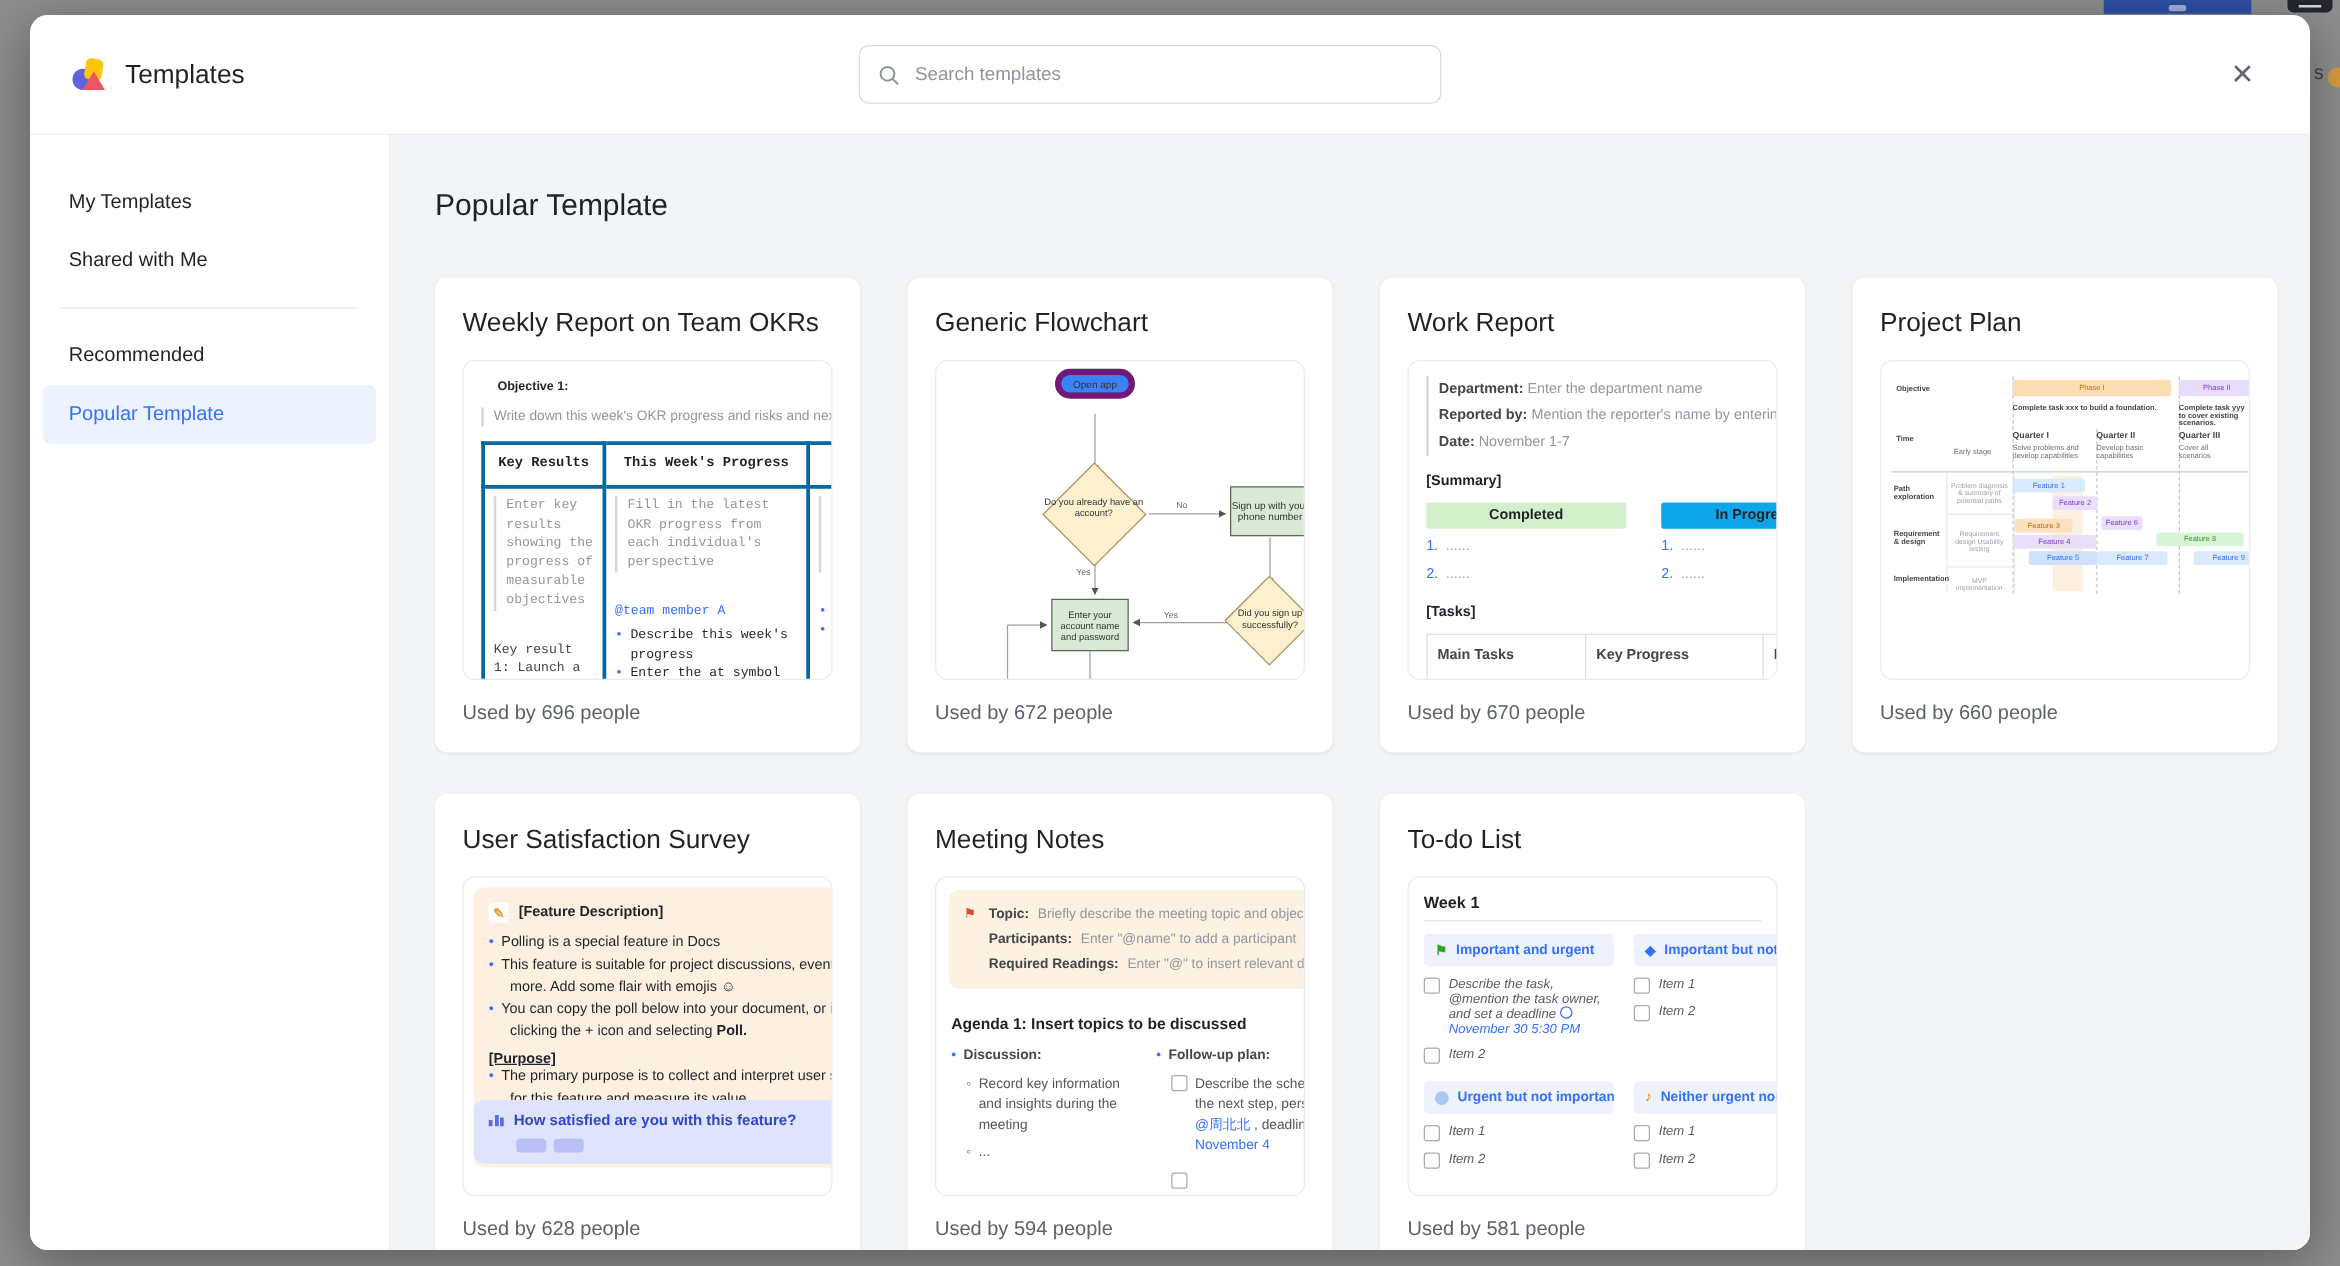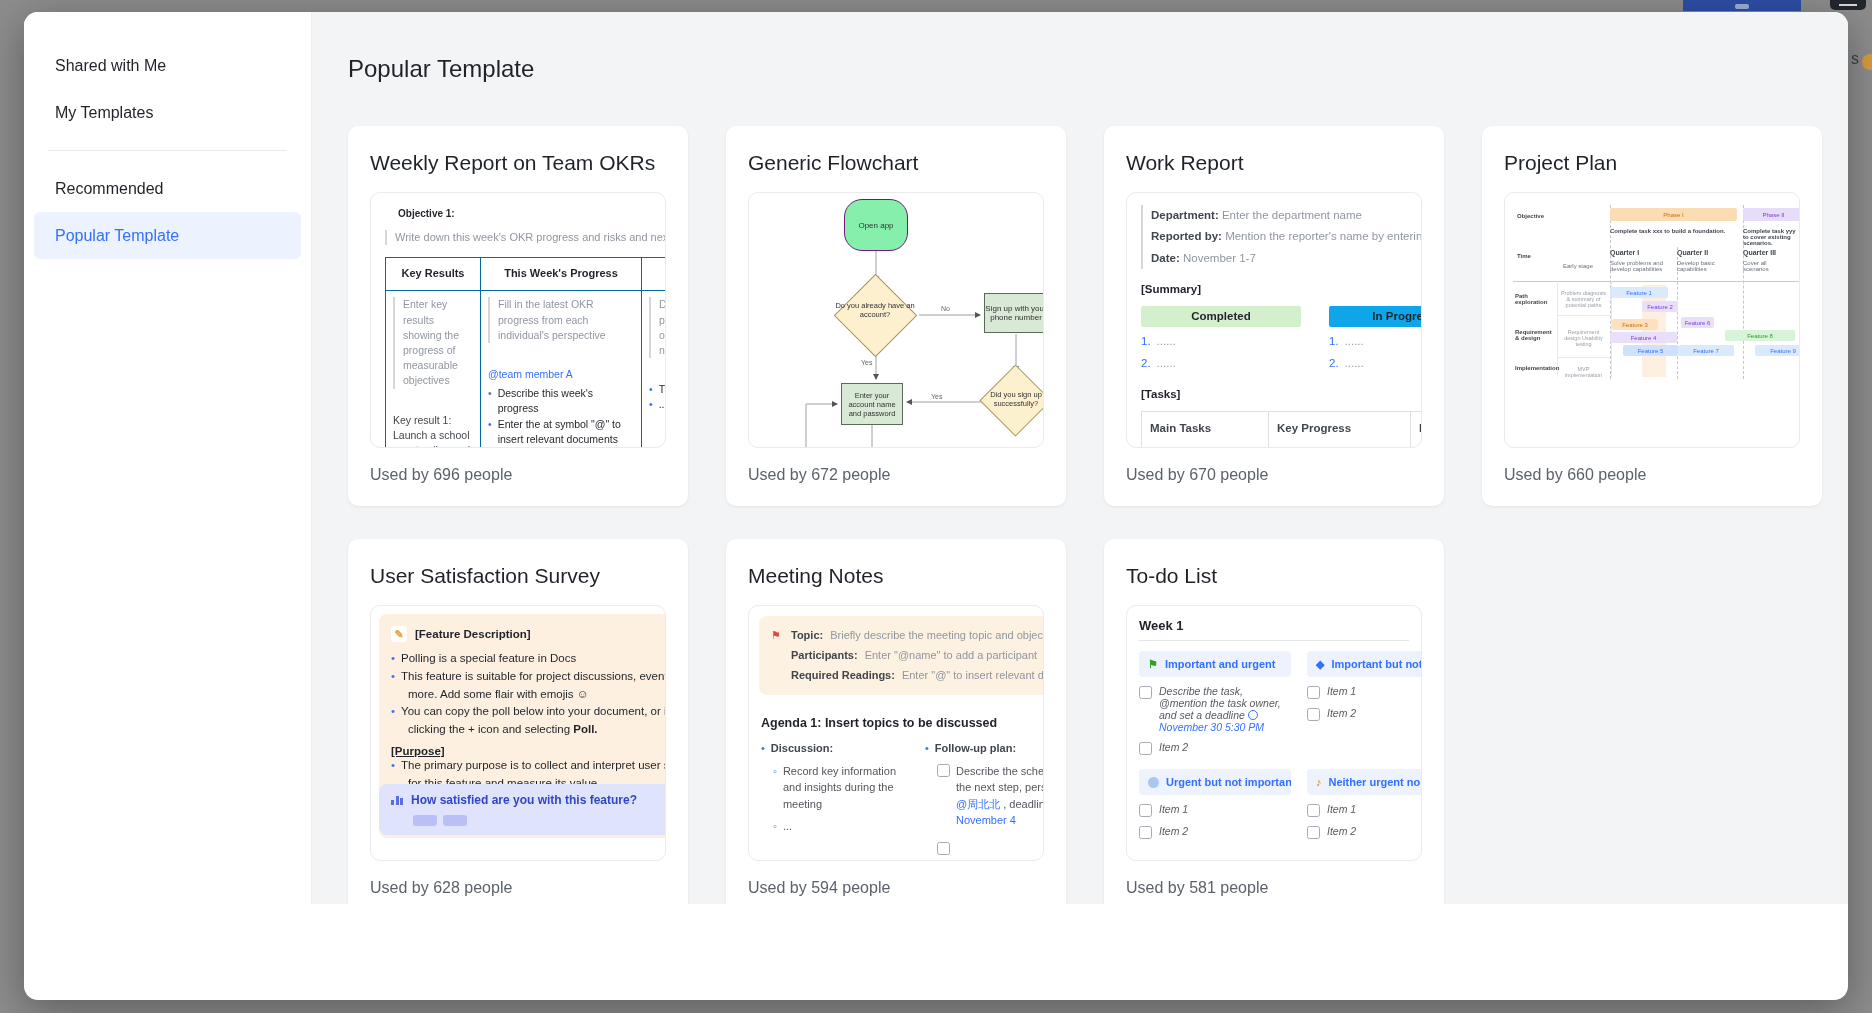--- a/index.html
+++ b/index.html
@@ -46,31 +46,31 @@
   .q{border-left:2px solid #d3d6da;padding-left:8px;color:#9096a0;}
   .blue{color:#3370ff;}
   .chk{flex:none;width:11px;height:11px;border:1px solid #a6abb3;border-radius:2.5px;background:#fff;margin-top:1px;}
   .brow{display:flex;gap:6px;align-items:flex-start;}
   .dot{color:#3370ff;flex:none;}
   
   .p-okr{padding:14px 0 0 14px;font-size:10.5px;line-height:1.45;}
   .okr-obj{font-size:10px;font-weight:700;margin-bottom:8px;margin-left:13px;}
   .okr-quote{font-size:11px;margin-bottom:12px;width:330px;}
   .okr-tbl{border-collapse:collapse;width:330px;table-layout:fixed;}
-  .okr-tbl th,.okr-tbl td{border:1px solid #0369a1;vertical-align:top;padding:6px 7px;}
+  .okr-tbl th,.okr-tbl td{border:3px solid #0369a1;vertical-align:top;padding:6px 7px;font-family:Liberation Mono, monospace;}
   .okr-tbl th{font-size:11px;font-weight:700;text-align:center;padding:8px 4px;}
   .okr-c1{width:86px;} .okr-c2{width:152px;} .okr-c3{width:80px;}
   .cellq{font-size:10.5px;margin-bottom:24px;}
   .cellt{color:#41464d;}
   .mlink{color:#3370ff;margin:6px 0 4px;}
   
   .fc{position:absolute;inset:0;font-size:7.5px;color:#333;}
   .fc svg{position:absolute;inset:0;}
   .fc-node{position:absolute;display:flex;align-items:center;justify-content:center;text-align:center;box-sizing:border-box;}
-  .fc-start{left:95px;top:6px;width:64px;height:52px;border-radius:18px;background:#86efac;border:1px solid #701a75;font-size:8px;}
+  .fc-start{left:95px;top:6px;width:64px;height:24px;border-radius:18px;background:#3b82f6;border:5px solid #701a75;font-size:8px;}
   .fc-d1box{left:97px;top:93px;width:59px;height:59px;background:#fcf0cf;border:1px solid #a5945e;transform:rotate(45deg);}
   .fc-d1t{left:76px;top:108px;width:100px;}
   .fc-signup{left:235px;top:100px;width:64px;height:40px;background:#d8e9d5;border:1px solid #5b6a57;font-size:8px;}
   .fc-enter{left:92px;top:190px;width:62px;height:42px;background:#d8e9d5;border:1px solid #5b6a57;font-size:7.5px;}
   .fc-d2box{left:241px;top:182px;width:51px;height:51px;background:#fcf0cf;border:1px solid #a5945e;transform:rotate(45deg);}
   .fc-d2t{left:229px;top:197px;width:76px;}
   .fc-lbl{position:absolute;font-size:7px;color:#666;}
   
   .p-wr{padding:12px 0 0 14px;font-size:11.5px;line-height:1.5;}
   .wr-q{margin-bottom:12px;}
@@ -148,26 +148,42 @@
       <span></span>
     </div>
   <div class="art-tab">
       <span></span>
     </div>
   <div class="art-s">s</div>
   <div class="art-dot"></div>
 
   <div class="modal">
 
+    <div class="hdr">
+      <div class="logo">
+        <span class="lc"></span>
+        <span class="ls"></span>
+        <span class="lt"></span>
+      </div>
+      <div class="hdr-title">Templates</div>
+      <div class="search">
+        <svg width="18" height="18" viewBox="0 0 18 18">
+          <circle cx="8" cy="8" r="5.5" fill="none" stroke="#8f959e" stroke-width="1.6"></circle>
+          <line x1="12.2" y1="12.2" x2="16" y2="16" stroke="#8f959e" stroke-width="1.6" stroke-linecap="round"></line>
+        </svg>
+        <input type="text" placeholder="Search templates" style="">
+      </div>
+      <div class="close">×</div>
+    </div>
 
     <div class="bodyrow">
 
       <div class="sb">
+        <div class="sb-item">My Templates</div>
         <div class="sb-item">Shared with Me</div>
-        <div class="sb-item">My Templates</div>
         <div class="sb-div"></div>
         <div class="sb-item">Recommended</div>
         <div class="sb-item sel">Popular Template</div>
       </div>
 
       <div class="content">
         <h1 class="h1">Popular Template</h1>
         <div class="grid">
 
           <div class="card">

